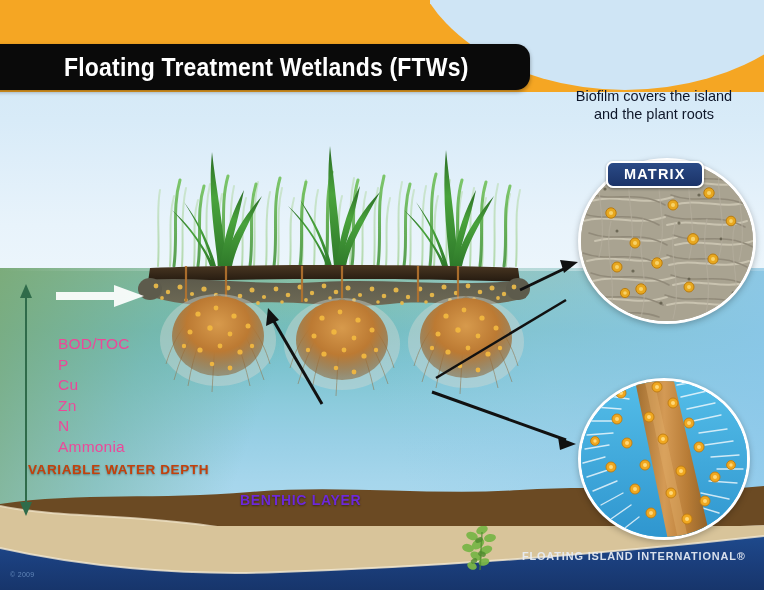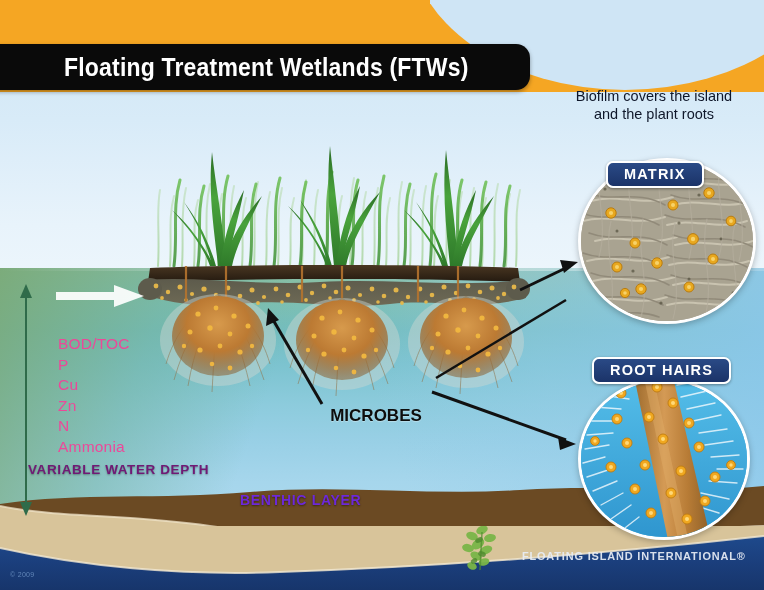--- a/index.html
+++ b/index.html
@@ -89,21 +89,21 @@
     color:#ec4899;font-size:15.5px;line-height:1.33;
     font-family:"Liberation Sans",sans-serif;
     letter-spacing:.2px;
     margin-top:24px;
   }
   .pollutants div{white-space:nowrap;}
 
   
   .vwd{
     position:absolute;left:28px;top:462px;
-    color:#701a75;font-size:13.5px;font-weight:bold;
+    color:#c2410c;font-size:13.5px;font-weight:bold;
     letter-spacing:.6px;
     text-shadow:0 1px 2px rgba(0,0,0,.35);
     white-space:nowrap;
   }
 
   
   .benthic{
     position:absolute;left:0;top:470px;width:764px;height:90px;
   }
   .benthic-label{
@@ -531,21 +531,20 @@
     <div>Cu</div>
     <div>Zn</div>
     <div>N</div>
     <div>Ammonia</div>
   </div>
 
   <div class="vwd">VARIABLE WATER DEPTH</div>
   <div class="benthic-label">BENTHIC LAYER</div>
 
   <div class="microbes-label">
-    <div>MICROBES</div>
   </div>
 
   <div class="biofilm-note">
     <div>Biofilm covers the island</div>
     <div>and the plant roots</div>
   </div>
 
   <div class="circle-matrix">
     <svg viewBox="0 0 172 160" width="172" height="160">
       <rect width="172" height="160" fill="#a9a391"></rect>
@@ -734,21 +733,20 @@
             <circle cx="90" cy="112" r="2"></circle>
           <circle cx="124" cy="120" r="2"></circle>
             <circle cx="70" cy="132" r="2"></circle>
             <circle cx="106" cy="138" r="2"></circle>
           <circle cx="14" cy="60" r="1.7"></circle>
             <circle cx="150" cy="84" r="1.7"></circle>
         </g>
       </g>
     </svg>
   </div>
-  <div class="badge badge-roothairs">ROOT HAIRS</div>
 
   <svg class="arrows" viewBox="0 0 764 590">
 
     <g>
       <line x1="520" y1="290" x2="570" y2="266" stroke="#111" stroke-width="3"></line>
       <path d="M578,262 L560,260 L564,273 Z" fill="#111"></path>
     </g>
 
     <g>
       <line x1="432" y1="392" x2="566" y2="440" stroke="#111" stroke-width="3"></line>

